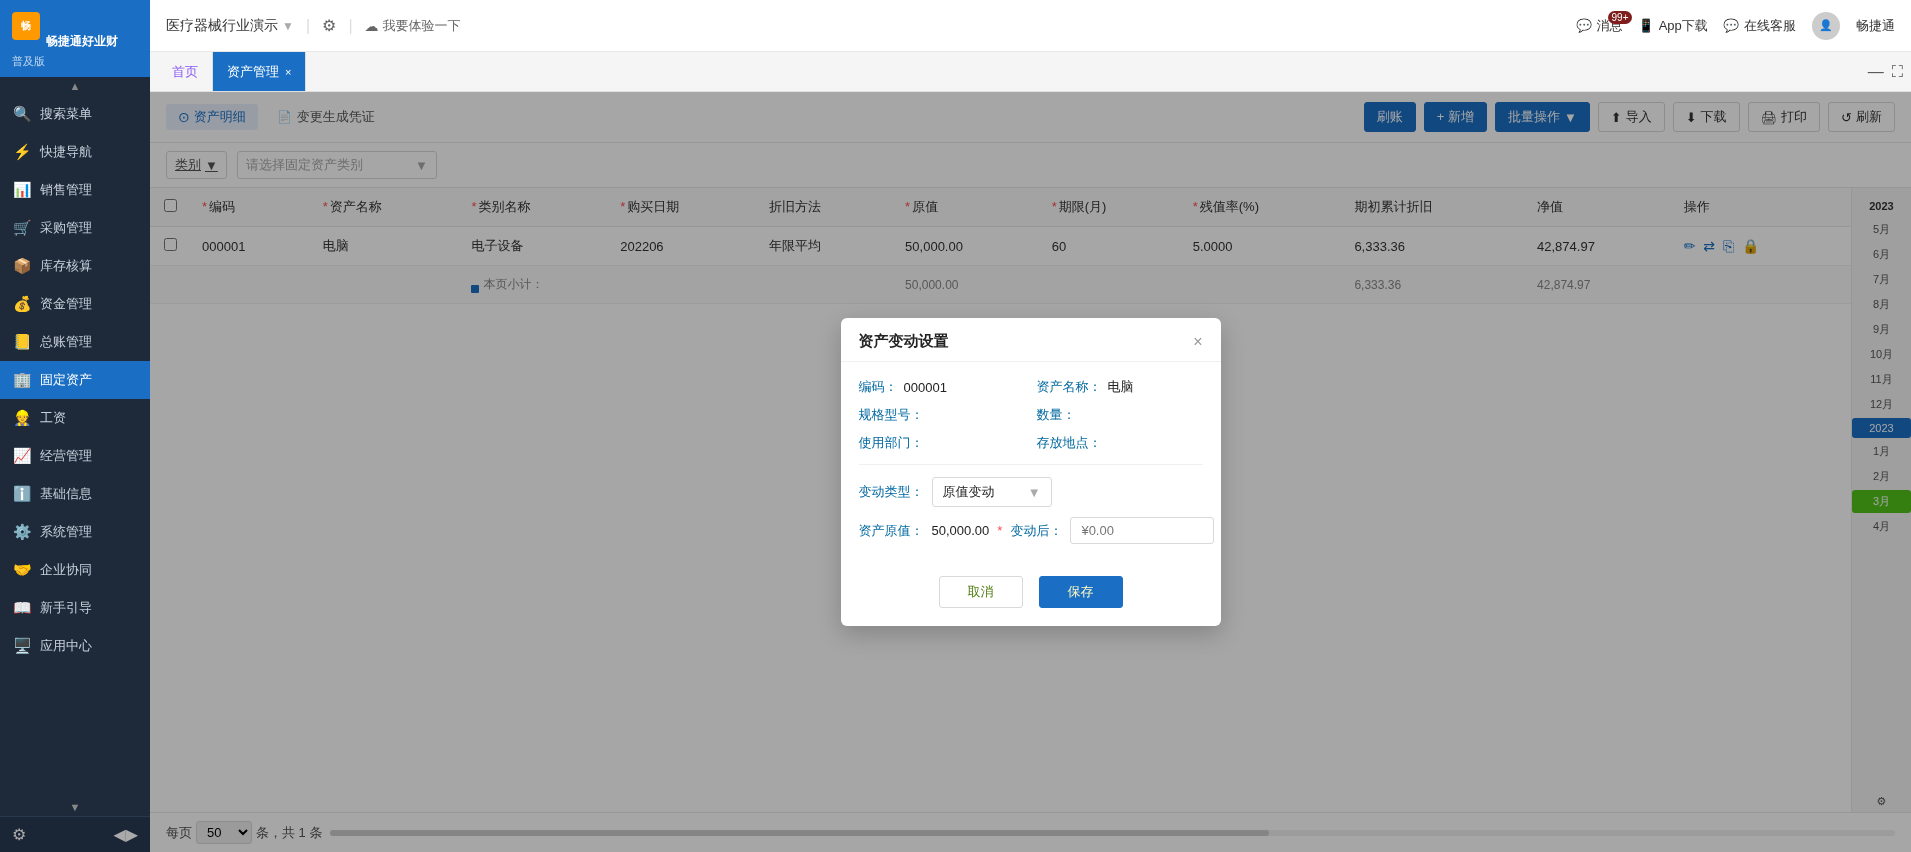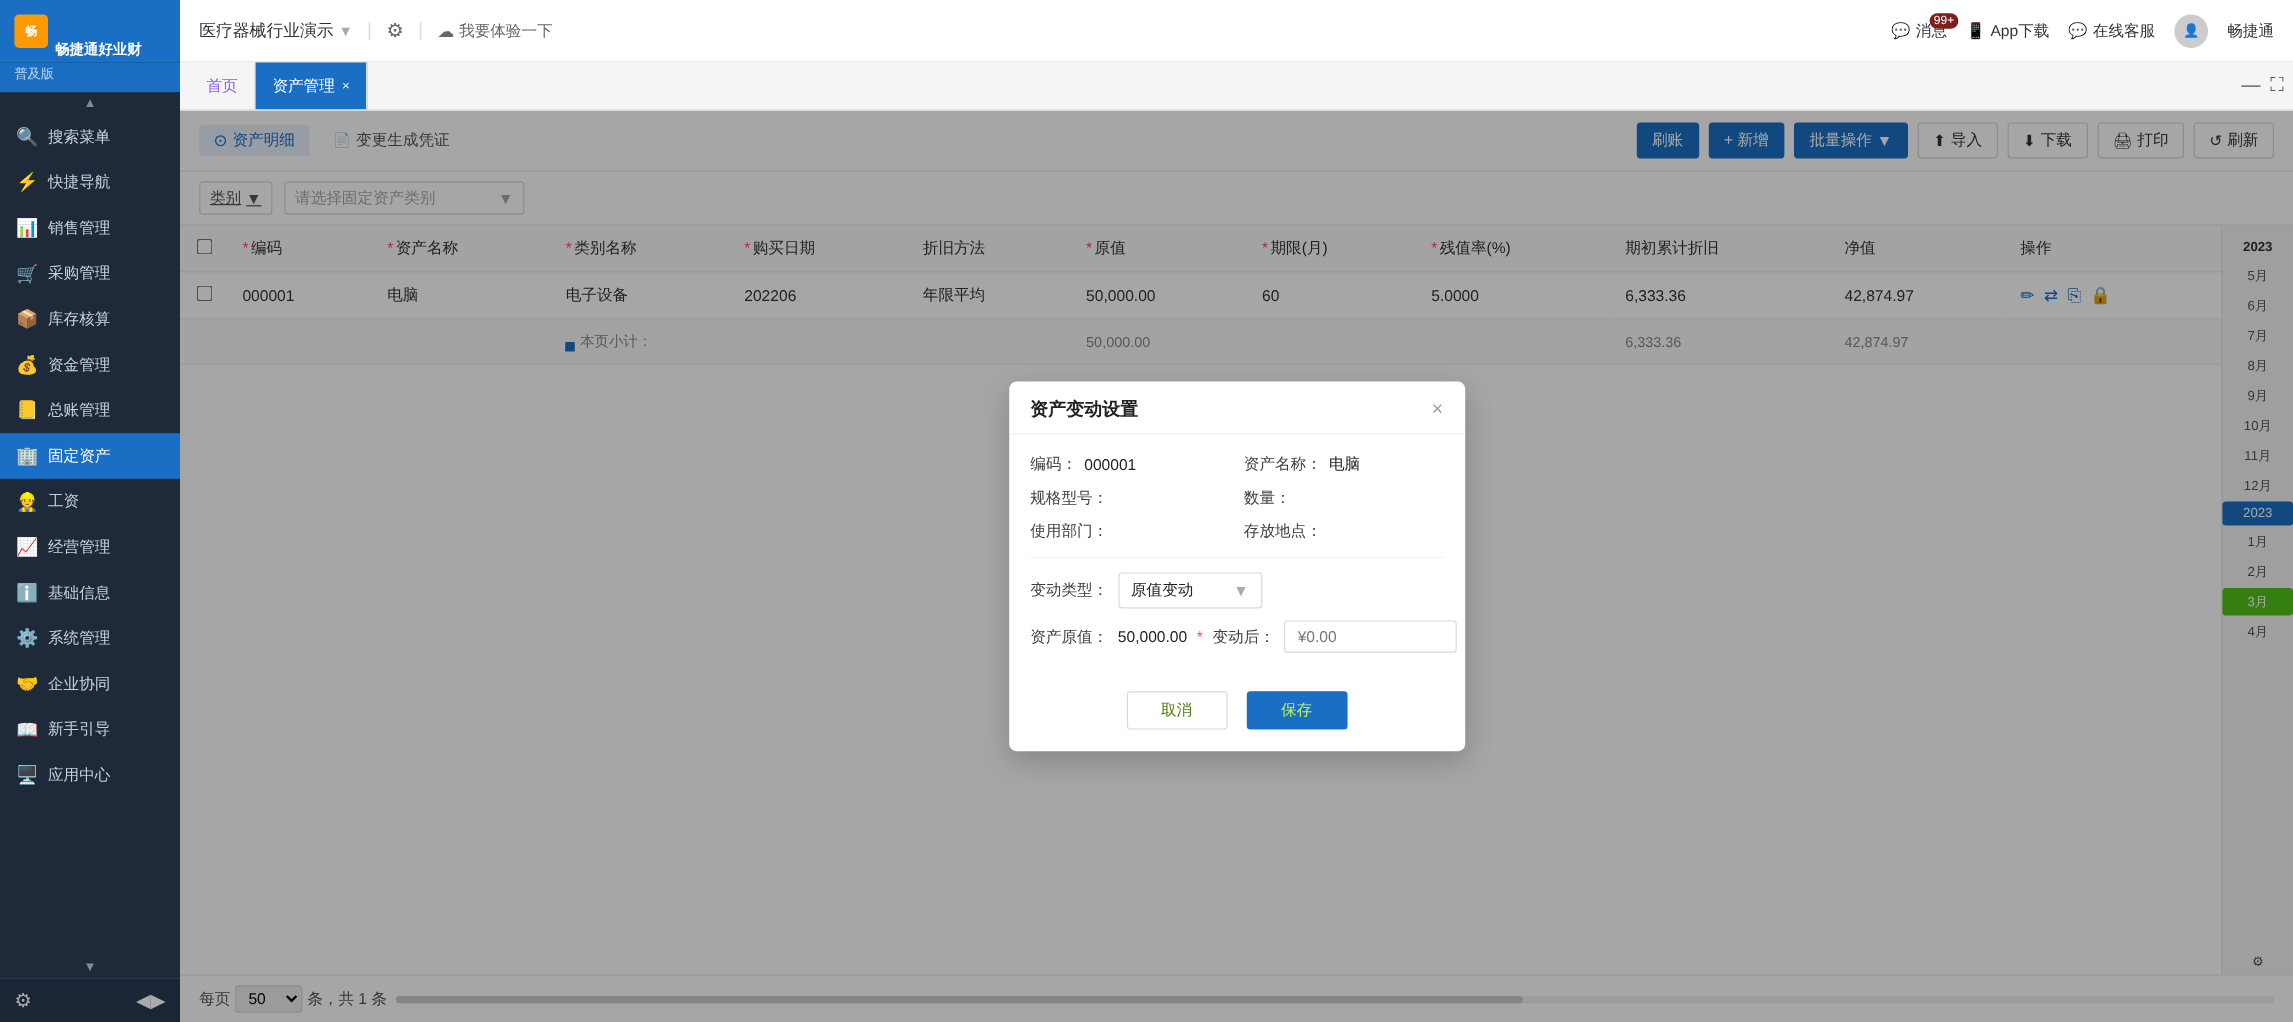--- a/index.html
+++ b/index.html
@@ -367,21 +367,21 @@
     .modal-title { font-size: 15px; font-weight: bold; color: #222; }
     .modal-close { font-size: 16px; color: #999; cursor: pointer; }
     .modal-body { padding: 16px 18px; }
     .modal-row {
       display: grid;
       grid-template-columns: 1fr 1fr;
       gap: 8px 12px;
       margin-bottom: 10px;
     }
     .modal-field { display: flex; align-items: center; gap: 6px; font-size: 13px; color: #555; }
-    .modal-field-label { color: #404040; white-space: nowrap; }
+    .modal-field-label { color: #0369a1; white-space: nowrap; }
     .modal-field-value { color: #222; font-weight: 500; }
     .modal-divider { border: none; border-top: 1px solid #f0f0f0; margin: 12px 0; }
     .modal-select-row {
       display: flex; align-items: center; gap: 8px; margin-bottom: 10px; font-size: 13px; color: #555;
     }
     .modal-select-box {
       display: flex; align-items: center;
       border: 1px solid #d9d9d9;
       border-radius: 3px;
       padding: 5px 10px;
@@ -422,21 +422,21 @@
       font-size: 13px;
       color: #4d7c0f;
       cursor: pointer;
     }
     .btn-save {
       padding: 6px 28px;
       border: 1px solid #1a6fc4;
       border-radius: 3px;
       background: #1a6fc4;
       font-size: 13px;
-      color: #bef264;
+      color: #fef9c3;
       cursor: pointer;
     }
 
     .action-icons { display: flex; gap: 8px; align-items: center; }
     .action-icon { color: #1a6fc4; font-size: 14px; cursor: pointer; }
 
     .subtotal-row td { background: #fafafa; font-size: 12px; color: #888; }
     .subtotal-label { display: flex; align-items: flex-end; gap: 4px; }
     .subtotal-dot { width: 8px; height: 8px; background: #1a6fc4; border-radius: 1px; display: inline-block; }
   </style>

